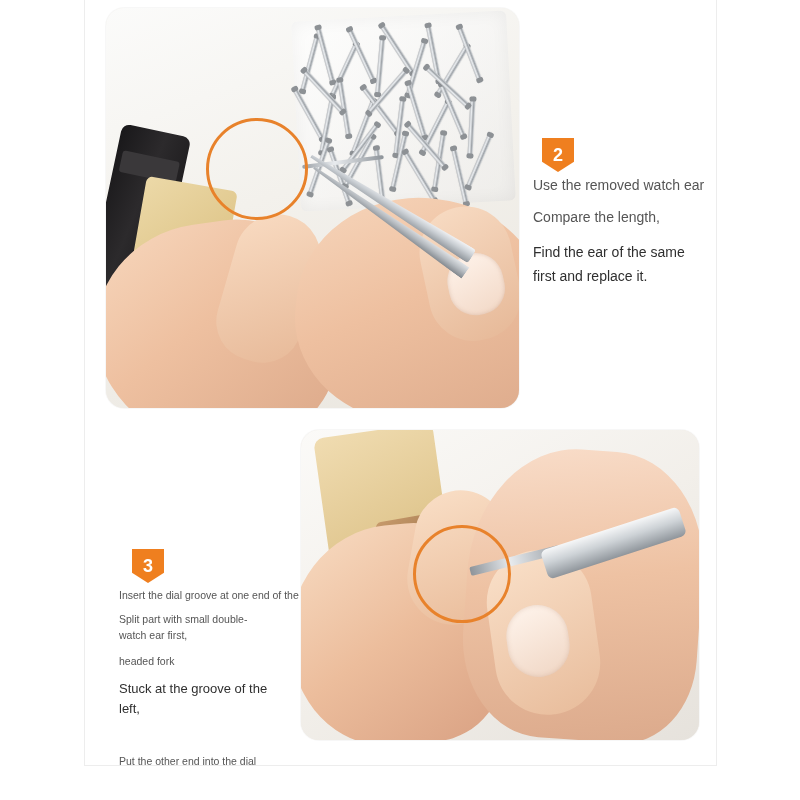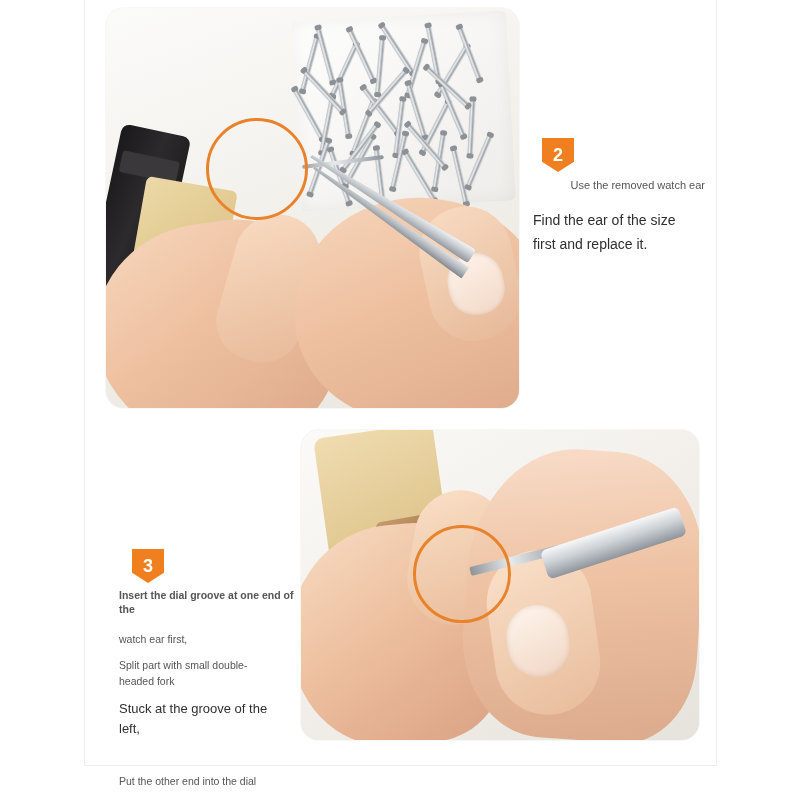--- a/index.html
+++ b/index.html
@@ -402,21 +402,21 @@
   }
   .tline {
     margin: 0 0 14px 0;
     color: #4b4b4b;
   }
   #text-step2 {
     left: 533px;
     top: 178px;
     width: 172px;
   }
-  #text-step2 .s { font-size: 11px; line-height: 15px; color: #555; margin-bottom: 17px; text-align: right; }
+  #text-step2 .s { font-size: 14px; line-height: 15px; color: #555; margin-bottom: 17px; }
   #text-step2 .m { font-size: 14px; line-height: 20px; color: #2f2f2f; margin-bottom: 4px; }
 
   #text-step3 {
     left: 119px;
     top: 588px;
     width: 185px;
   }
   #text-step3 .s { font-size: 10.5px; line-height: 14px; color: #555; margin-bottom: 12px; }
   #text-step3 .m { font-size: 13px; line-height: 18px; color: #2f2f2f; margin-bottom: 12px; }
 </style>
@@ -485,21 +485,22 @@
     <div class="tweezer"></div>
     <div class="tweezer-2"></div>
 
     <div class="circle-highlight" id="circle-step2"></div>
   </div>
 
   <div class="step-badge" id="badge-2">2</div>
 
   <div class="text-block" id="text-step2">
     <p class="tline s">Use the removed watch ear</p>
-    <p class="tline m">Find the ear of the size</p>
+    <p class="tline s">Compare the length,</p>
+    <p class="tline m">Find the ear of the same</p>
     <p class="tline m">first and replace it.</p>
   </div>
 
   <div class="photo-card" id="photo-step3">
     <div class="bg-desk3"></div>
 
     <div class="strap-light3"></div>
     <div class="watch-case"></div>
     <div class="watch-back"></div>
     <div class="lug"></div>
@@ -512,22 +513,22 @@
 
     <div class="tool-tip"></div>
     <div class="tool-handle"></div>
 
     <div class="circle-highlight" id="circle-step3"></div>
   </div>
 
   <div class="step-badge" id="badge-3">3</div>
 
   <div class="text-block" id="text-step3">
-    <p class="tline s" style="margin-bottom:16px;font-weight:bold;">Insert the dial groove at one end of the</p>
+    <p class="tline s" style="margin-bottom:10px;">Insert the dial groove at one end of the</p>
+    <p class="tline s" style="margin-bottom:2px;">Split part with small double-</p>
     <p class="tline s">watch ear first,</p>
-    <p class="tline s" style="margin-bottom:2px;">Split part with small double-</p>
     <p class="tline s">headed fork</p>
     <p class="tline m" style="margin-bottom:2px;">Stuck at the groove of the</p>
     <p class="tline m">left,</p>
     <p class="tline s" style="margin-bottom:2px;margin-top:36px;">Put the other end into the dial</p>
   </div>
 
 </div>
 
 </body></html>

